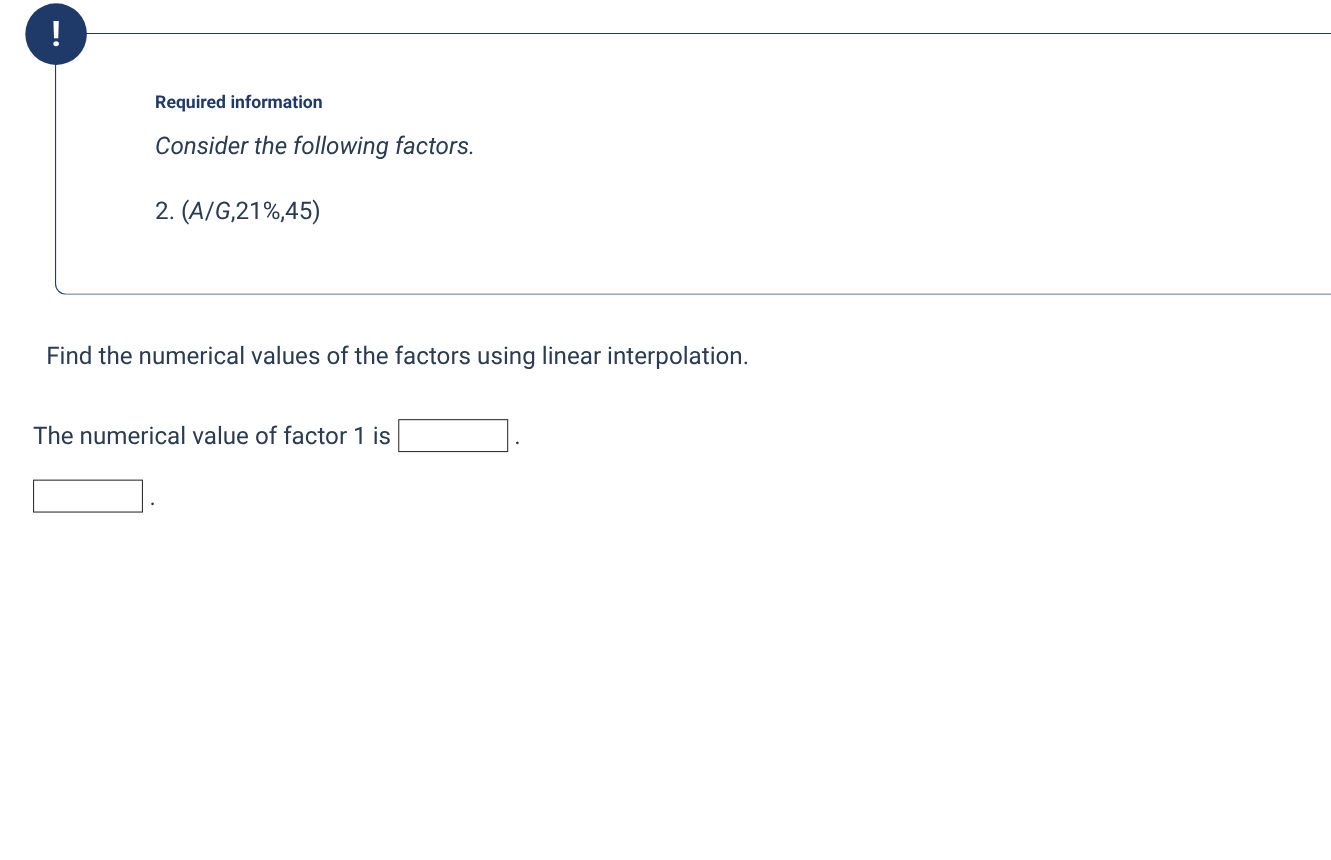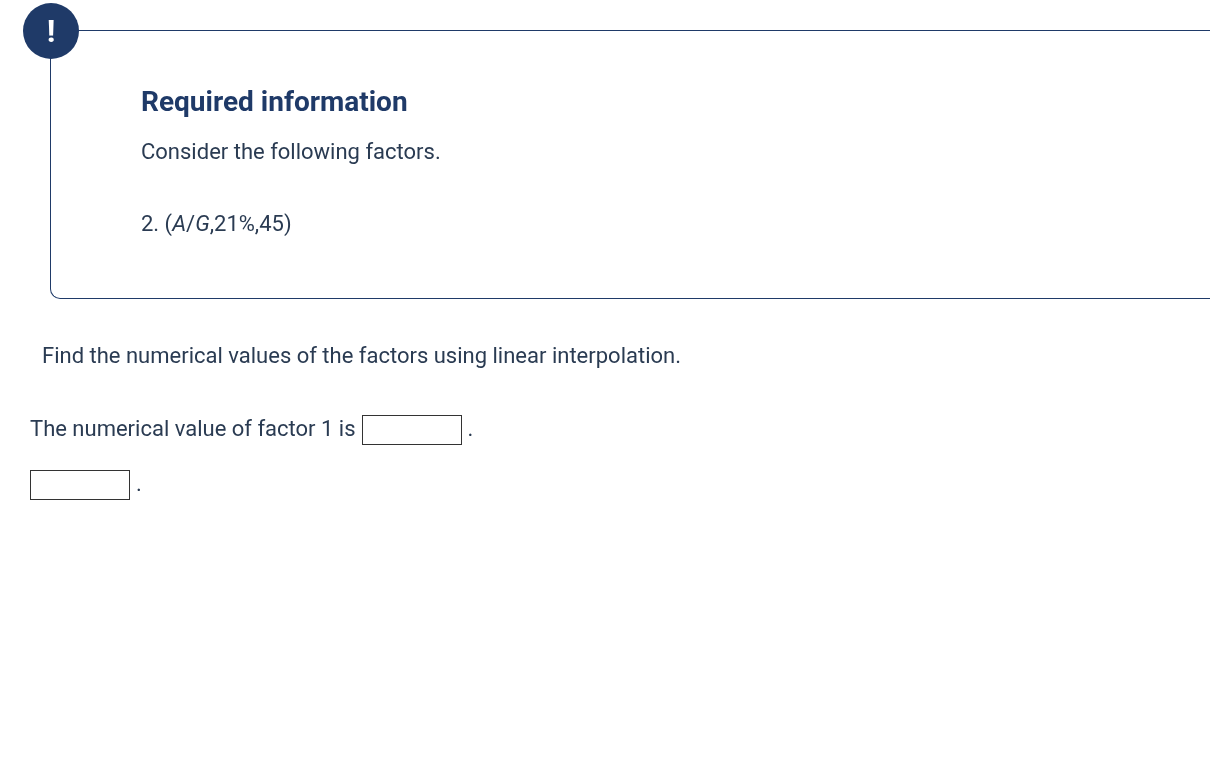--- a/index.html
+++ b/index.html
@@ -34,36 +34,37 @@
     display: flex;
     align-items: center;
     justify-content: center;
     color: #fff;
     font-size: 32px;
     font-weight: 700;
   }
   .required-heading {
     color: #1f3a68;
     font-weight: 700;
-    font-size: 28px;
+    font-size: 16px;
     margin-bottom: 12px;
   }
   .req-intro {
-    margin-bottom: 39px;
+    margin-bottom: 26px;
+    font-style: italic;
   }
   .factor-item {
     margin-bottom: 18px;
   }
   .prompt {
     margin: 0 0 40px 12px;
   }
   .answer-row {
     margin-bottom: 22px;
     display: flex;
-    align-items: flex-end;
+    align-items: flex-start;
     flex-wrap: nowrap;
     gap: 6px;
   }
   .answer-input {
     width: 100px;
     height: 30px;
     border: 1.5px solid #333;
     font-size: 18px;
     padding: 2px 4px;
     background: #fff;

